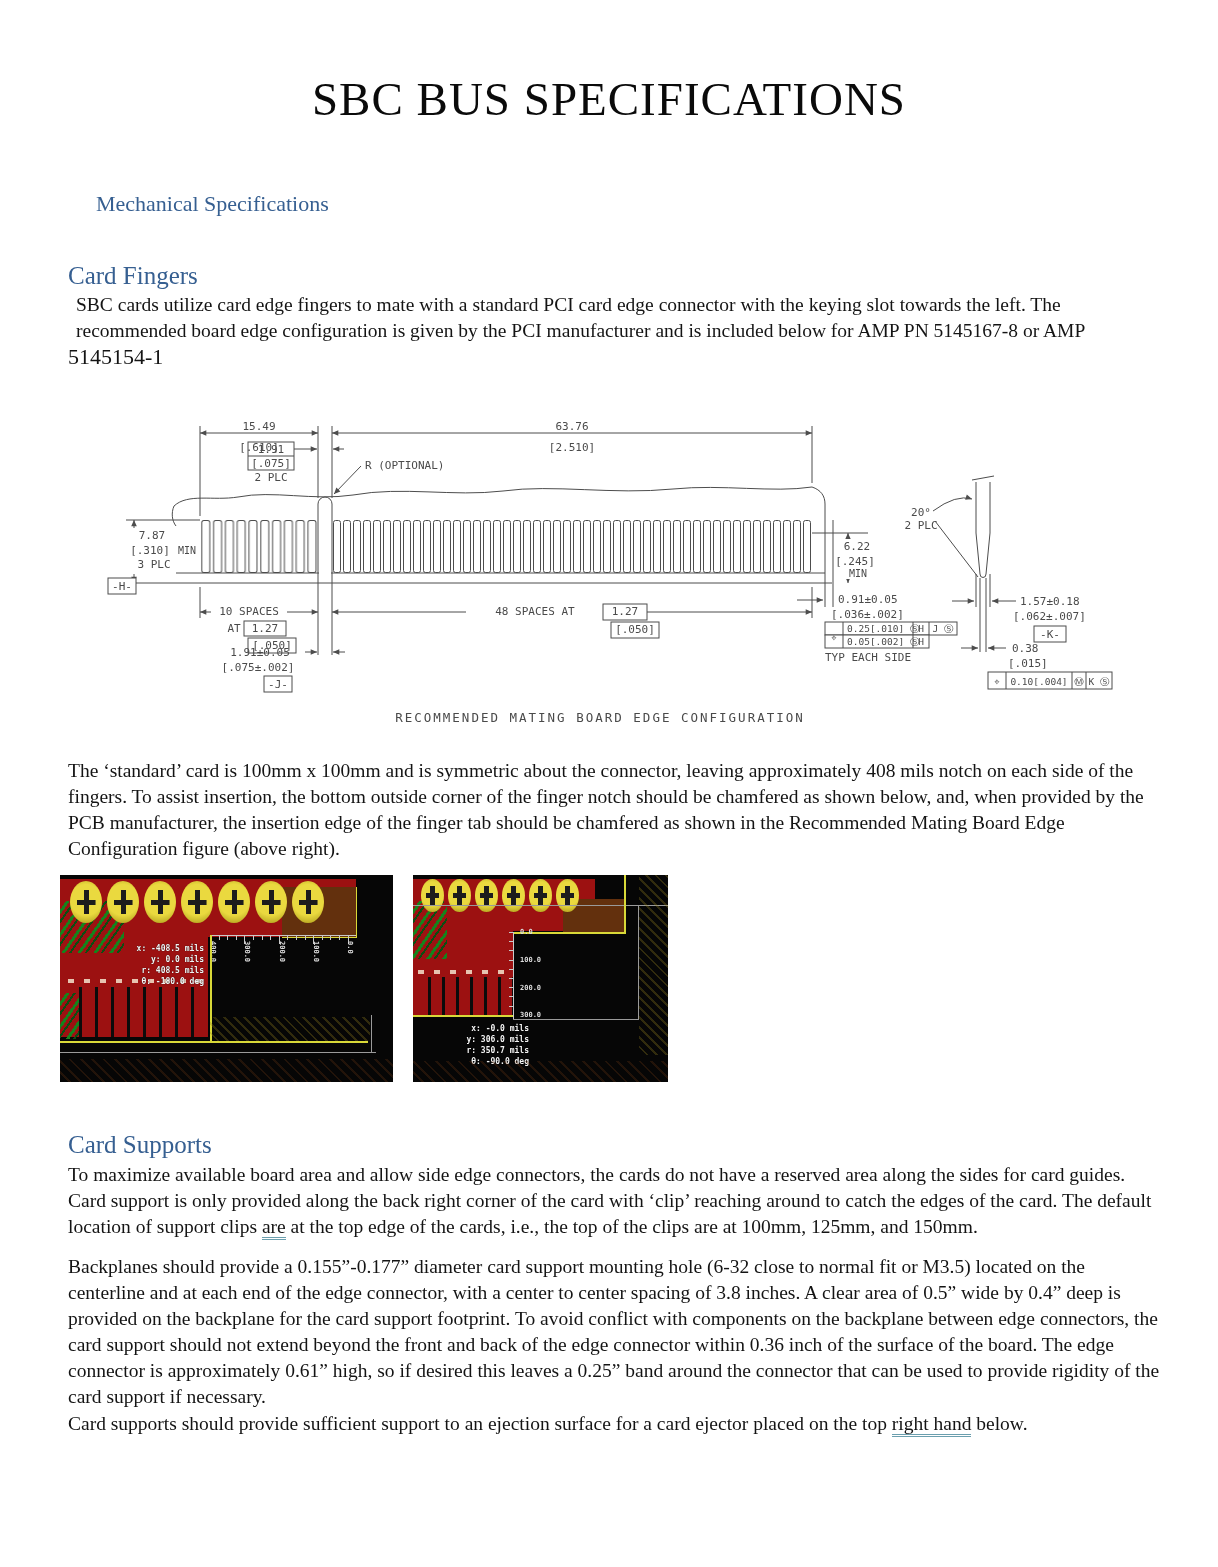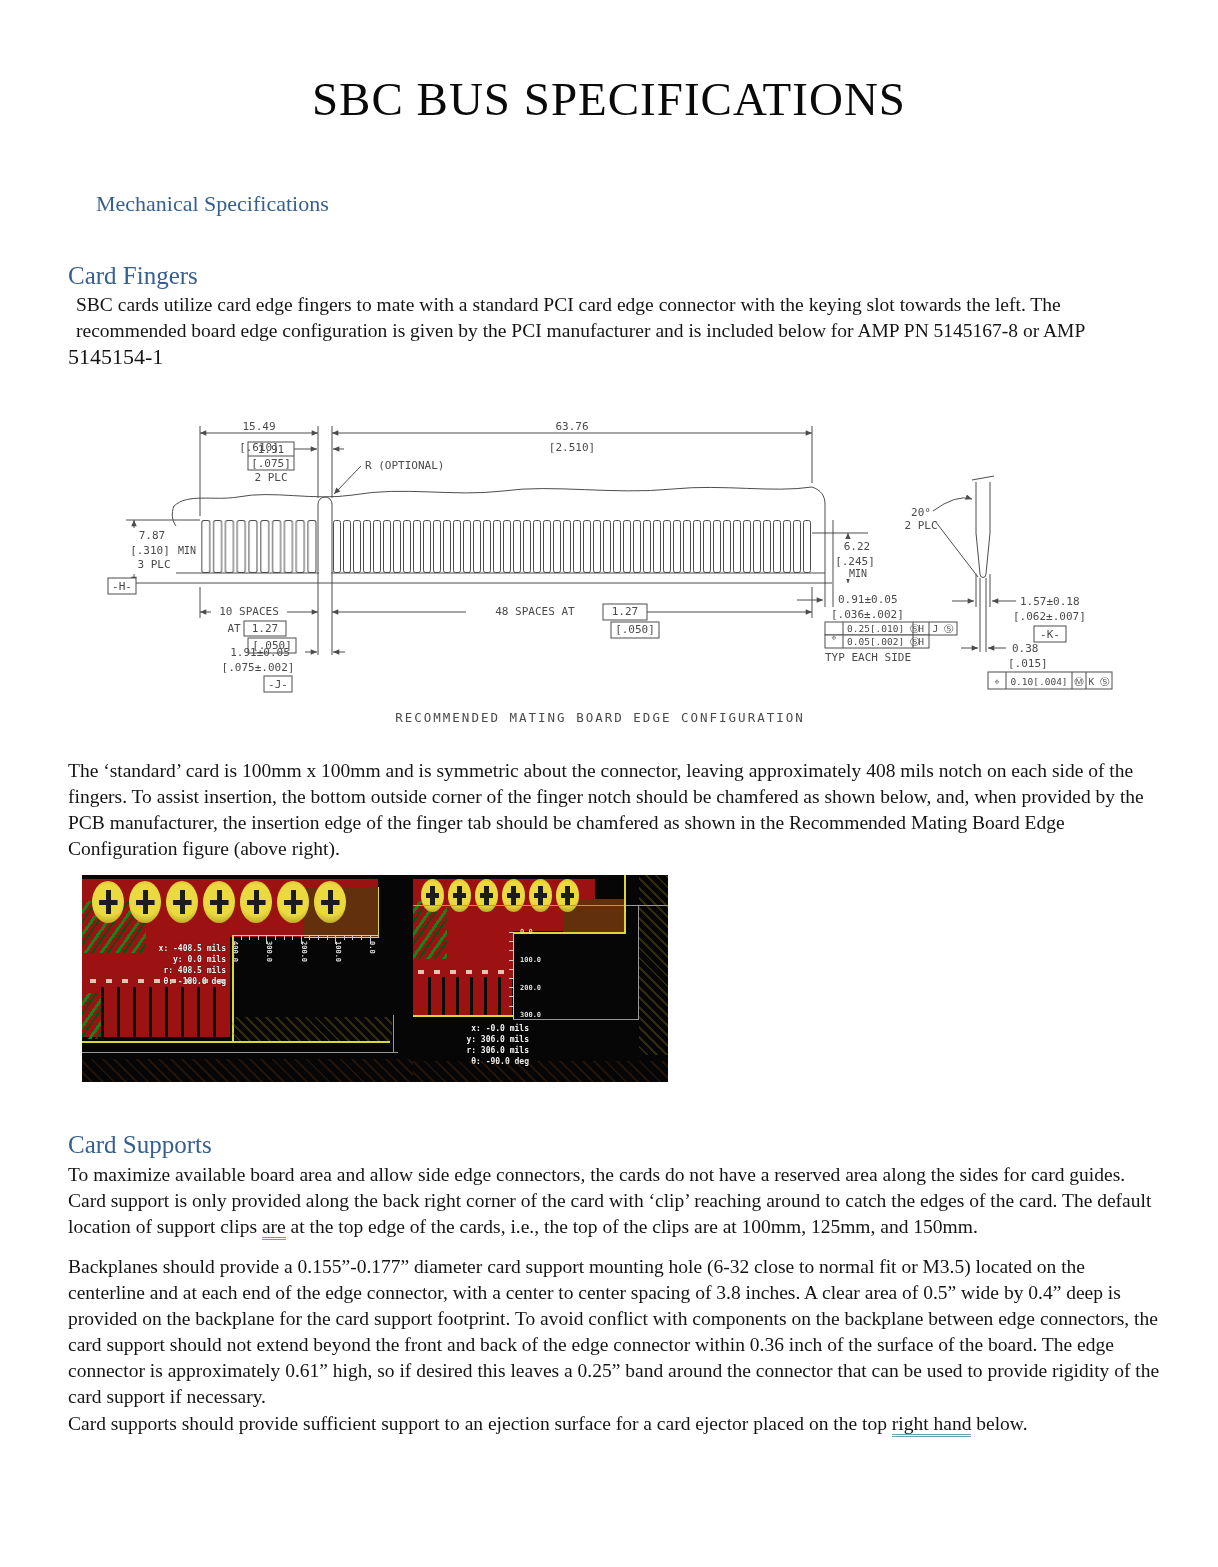--- a/index.html
+++ b/index.html
@@ -13,21 +13,21 @@
   .big-tail{font-size:22px;}
   .gram{border-bottom:3px double #6b9fae;margin-top:17px;}
   
   .draw{left:68px;top:400px;}
   .draw text{font-family:"DejaVu Sans Mono",monospace;font-size:11px;fill:#4a4a4a;}
   .draw .fcf{font-size:9.5px;}
   .draw .cap{font-size:12.5px;letter-spacing:2px;}
   .draw .min{font-size:10px;}
   
   .pcb{background:#060606;overflow:hidden;}
-  .pcb-l{left:82px;top:875px;width:333px;height:207px;}
+  .pcb-l{left:60px;top:875px;width:333px;height:207px;}
   .pcb-r{left:413px;top:875px;width:255px;height:207px;}
   .red{background:#9c1111;}
   .brown{background:#63300d;border-right:1px solid #d8d838;border-bottom:1px solid #d8d838;}
   .slots{background:repeating-linear-gradient(90deg,transparent 0 13px,#0b0b0b 13px 16px);}
   .slots2{background:repeating-linear-gradient(90deg,transparent 0 11px,#0b0b0b 11px 14px);}
   .flabels{background:repeating-linear-gradient(90deg,rgba(235,205,185,.95) 0 6px,transparent 6px 16px);}
   .green{background:repeating-linear-gradient(125deg,transparent 0 5px,#17821c 5px 8px,transparent 8px 11px,#0b4f12 11px 13px);}
   .pad{position:absolute;border-radius:50%;
        background:
          linear-gradient(#1c1c1c,#1c1c1c) center/5px 58% no-repeat,
@@ -257,21 +257,21 @@
     <span class="hlab" style="left:107px;top:81px;">100.0</span>
     <span class="hlab" style="left:107px;top:109px;">200.0</span>
     <span class="hlab" style="left:107px;top:136px;">300.0</span>
     <div class="abs yline" style="left:0;top:140px;width:100px;height:2px;"></div>
     <div class="abs gline" style="left:100px;top:144px;width:125px;height:1px;"></div>
     <div class="abs gline" style="left:225px;top:30px;width:1px;height:115px;"></div>
     <div class="abs hatch" style="left:226px;top:0;width:29px;height:180px;"></div>
     <div class="readout" style="left:40px;top:148px;width:76px;">
       <div>x:  -0.0  mils</div>
       <div>y:  306.0  mils</div>
-      <div>r:  306.0  mils</div>
+      <div>r:  350.7  mils</div>
       <div>θ:  -90.0  deg</div>
     </div>
     <div class="abs hatch2" style="left:0;top:186px;width:255px;height:21px;"></div>
   </div>
 
   <div class="abs h2" style="left:68px;top:1131px;">Card Supports</div>
 
   <div class="abs body-text" style="left:68px;top:1162px;width:1092px;">
     <span>To maximize available board area and allow side edge connectors, the cards do not have a reserved area along the sides for card guides.  Card support is only provided along the back right corner of the card with ‘clip’ reaching around to catch the edges of the card.  The default location of support clips </span><span class="gram">are</span><span> at the top edge of the cards, i.e., the top of the clips are at 100mm, 125mm, and 150mm.</span>
   </div>

